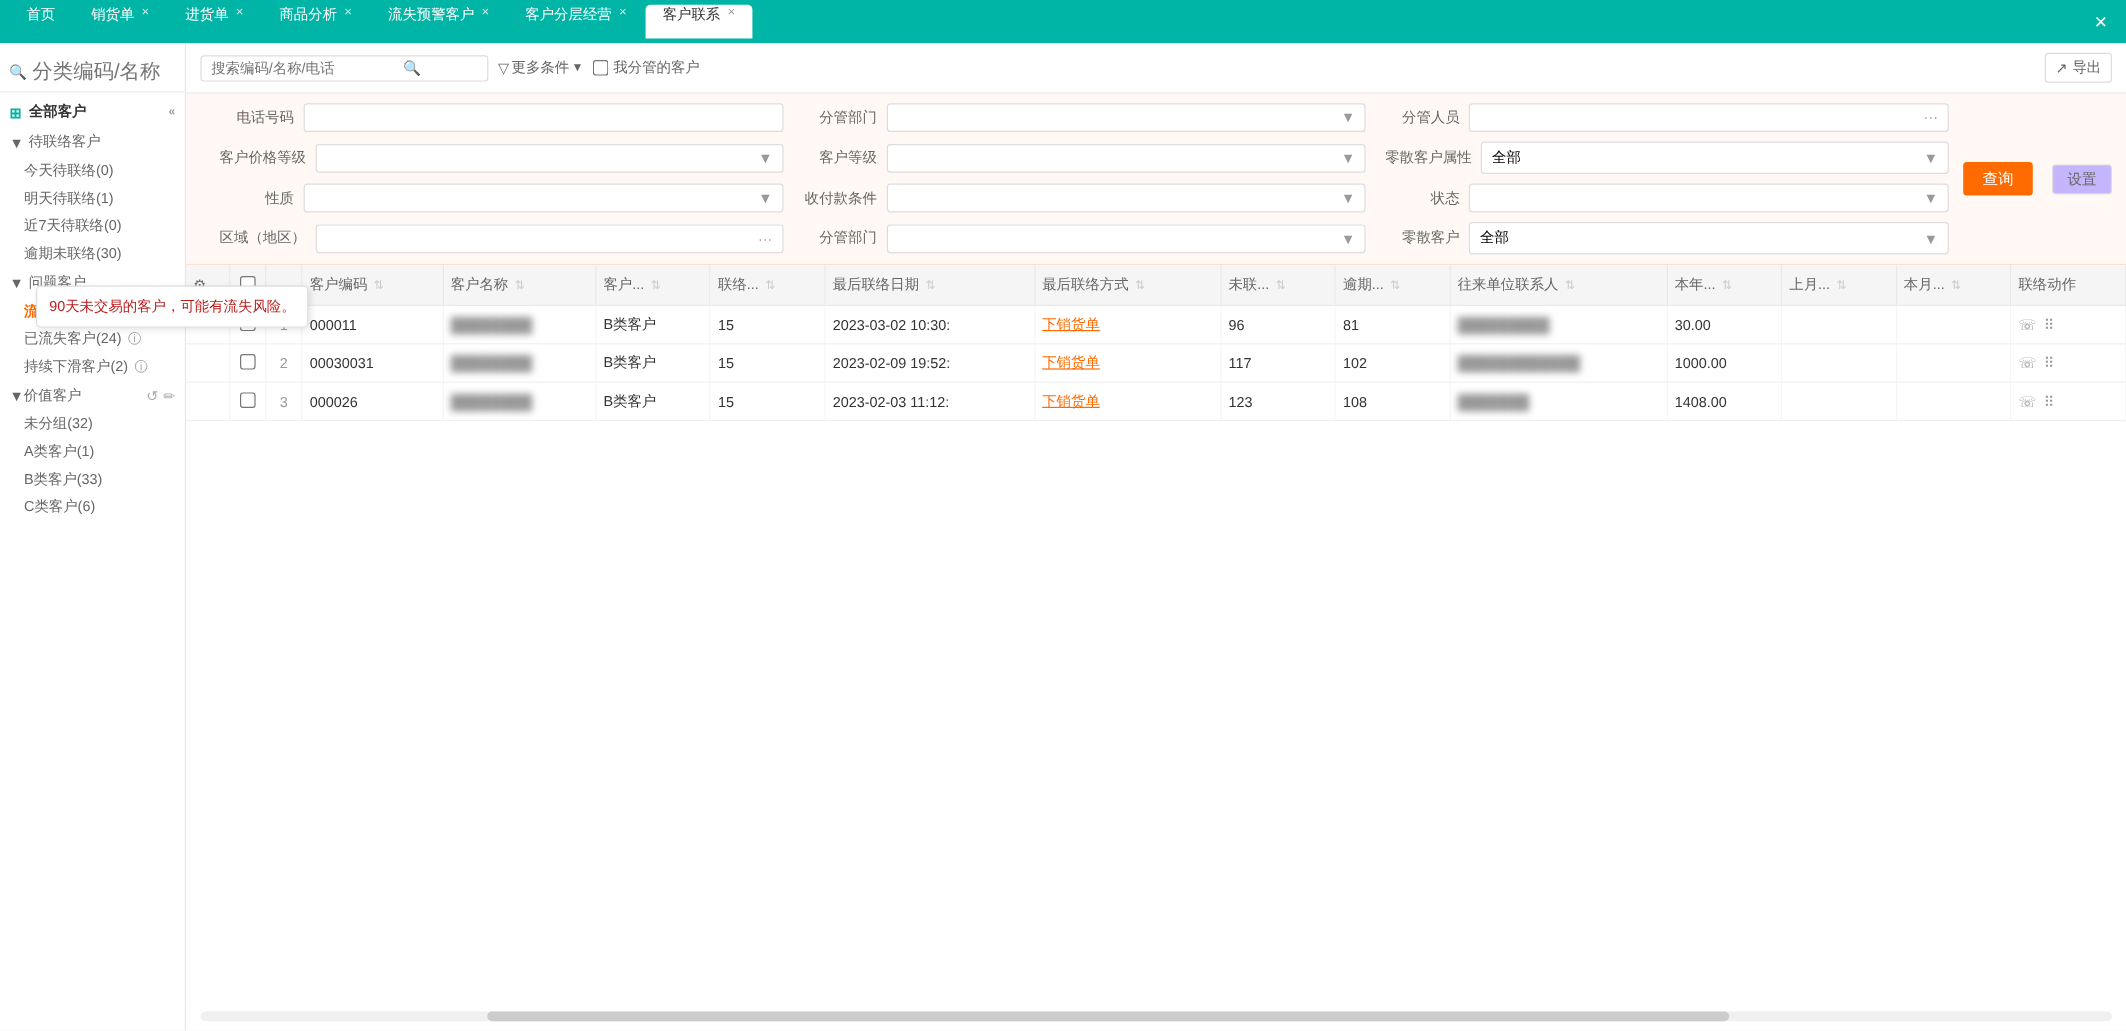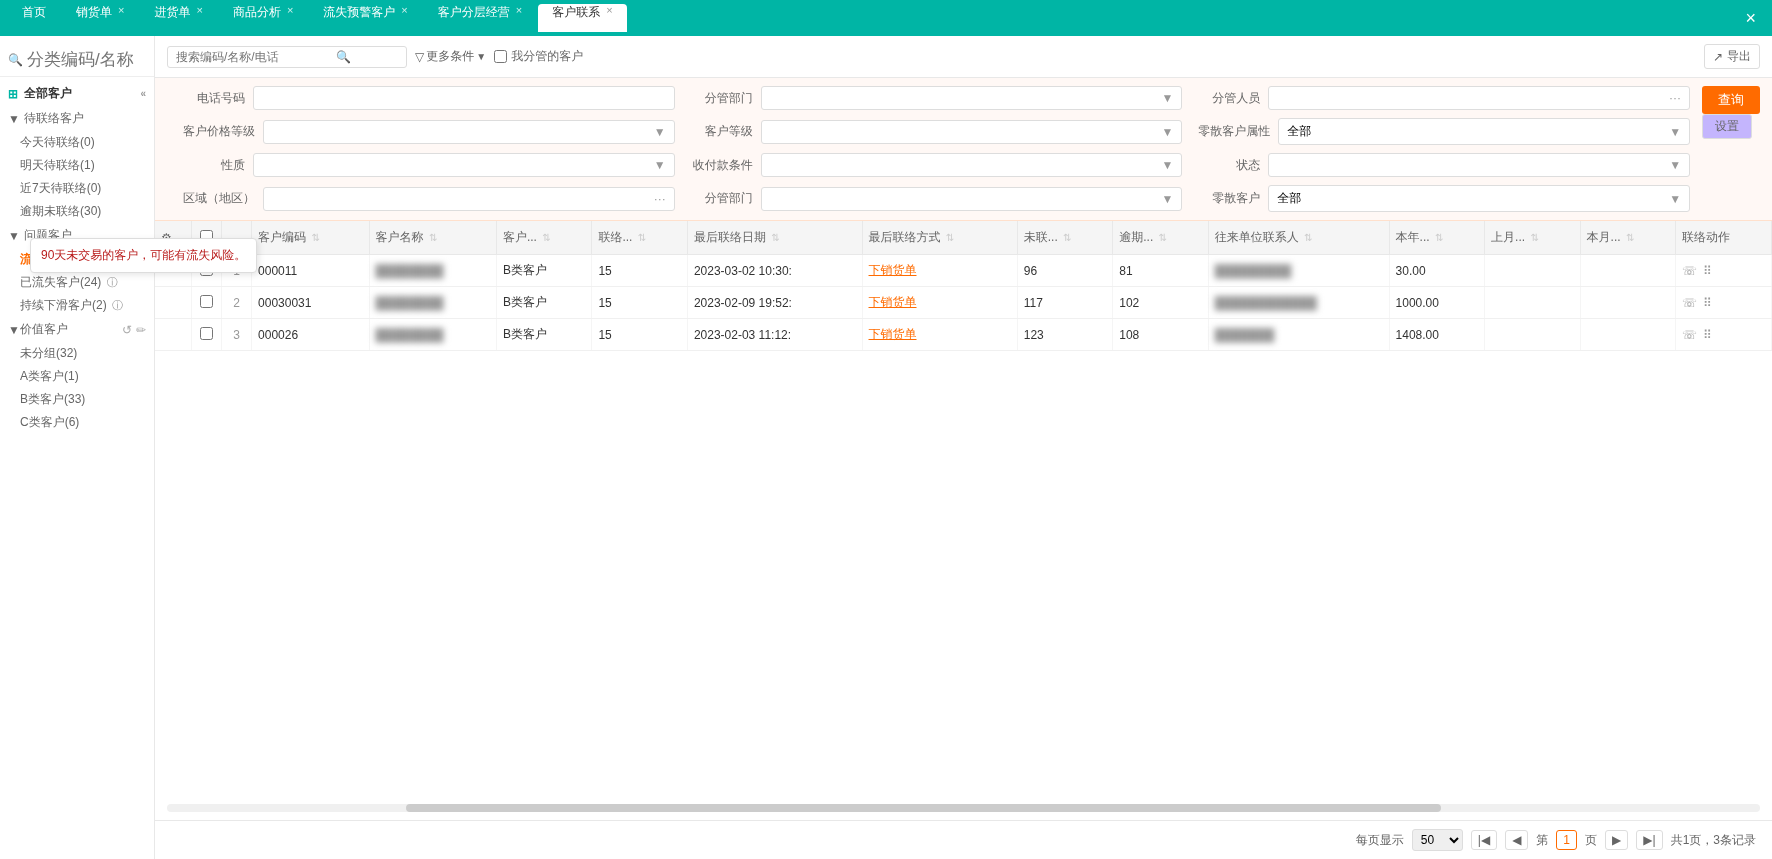--- a/index.html
+++ b/index.html
@@ -222,24 +222,24 @@
       padding: 4px 8px;
       background: white;
       cursor: pointer;
       justify-content: space-between;
     }
     .filter-select .arrow { color: #999; }
     .filter-dots { color: #999; cursor: pointer; margin-left: 4px; }
 
     .action-buttons {
       display: flex;
-      flex-direction: column;
-      gap: 0;
+      flex-direction: row;
+      gap: 16px;
       margin-left: 12px;
-      align-items: flex-start;
+      align-items: center;
     }
     .btn-query {
       background: #ff6b00;
       color: white;
       border: none;
       border-radius: 3px;
       padding: 5px 16px;
       cursor: pointer;
       font-size: 13px;
       white-space: nowrap;
@@ -735,30 +735,14 @@
         </tbody>
       </table>
     </div>
 
     <div style="padding: 4px 0; background: white;">
       <div class="scroll-track">
         <div class="scroll-thumb"></div>
       </div>
     </div>
 
-    <div class="pagination">
-      <span>每页显示</span>
-      <select>
-        <option>50</option>
-        <option>20</option>
-        <option>100</option>
-      </select>
-      <button class="page-btn">|◀</button>
-      <button class="page-btn">◀</button>
-      <span>第</span>
-      <span class="page-current">1</span>
-      <span>页</span>
-      <button class="page-btn">▶</button>
-      <button class="page-btn">▶|</button>
-      <span>共1页，3条记录</span>
-    </div>
   </div>
 </div>
 
 </body></html>

